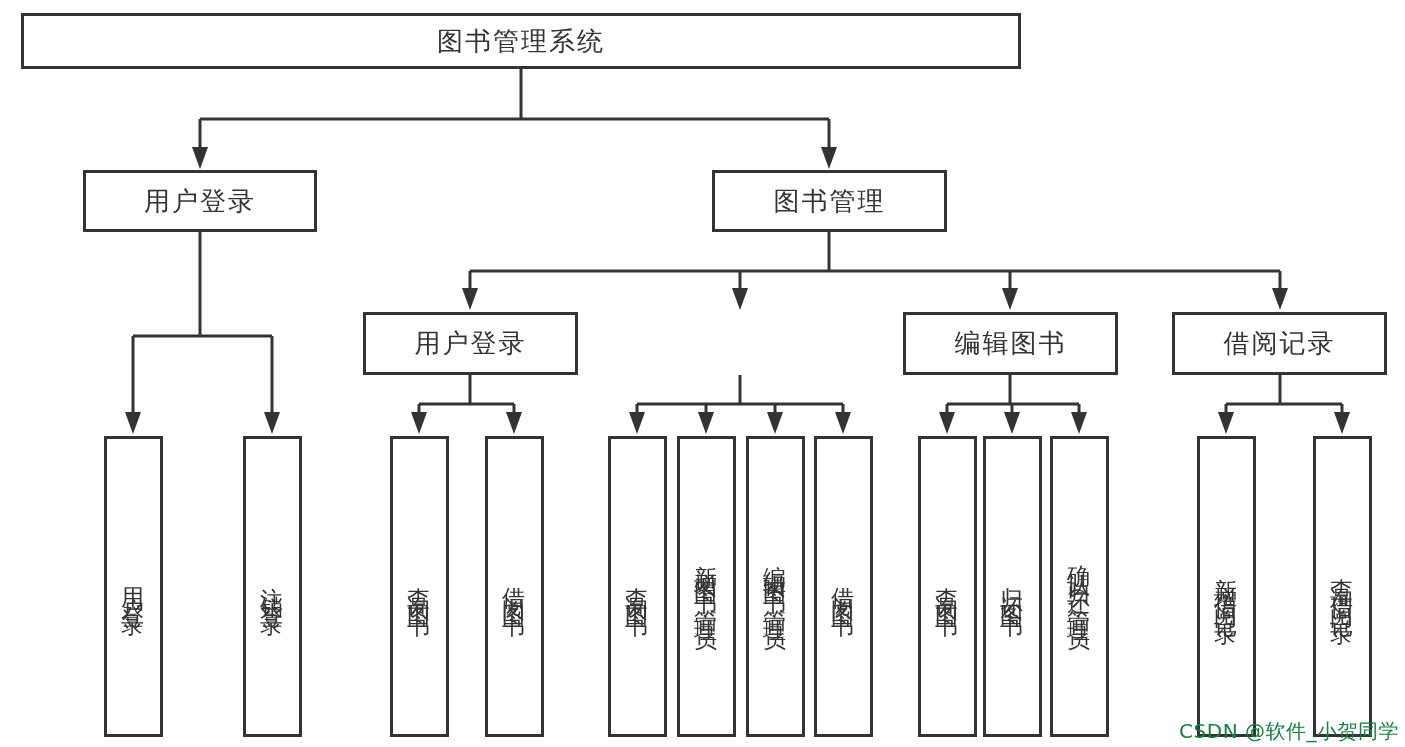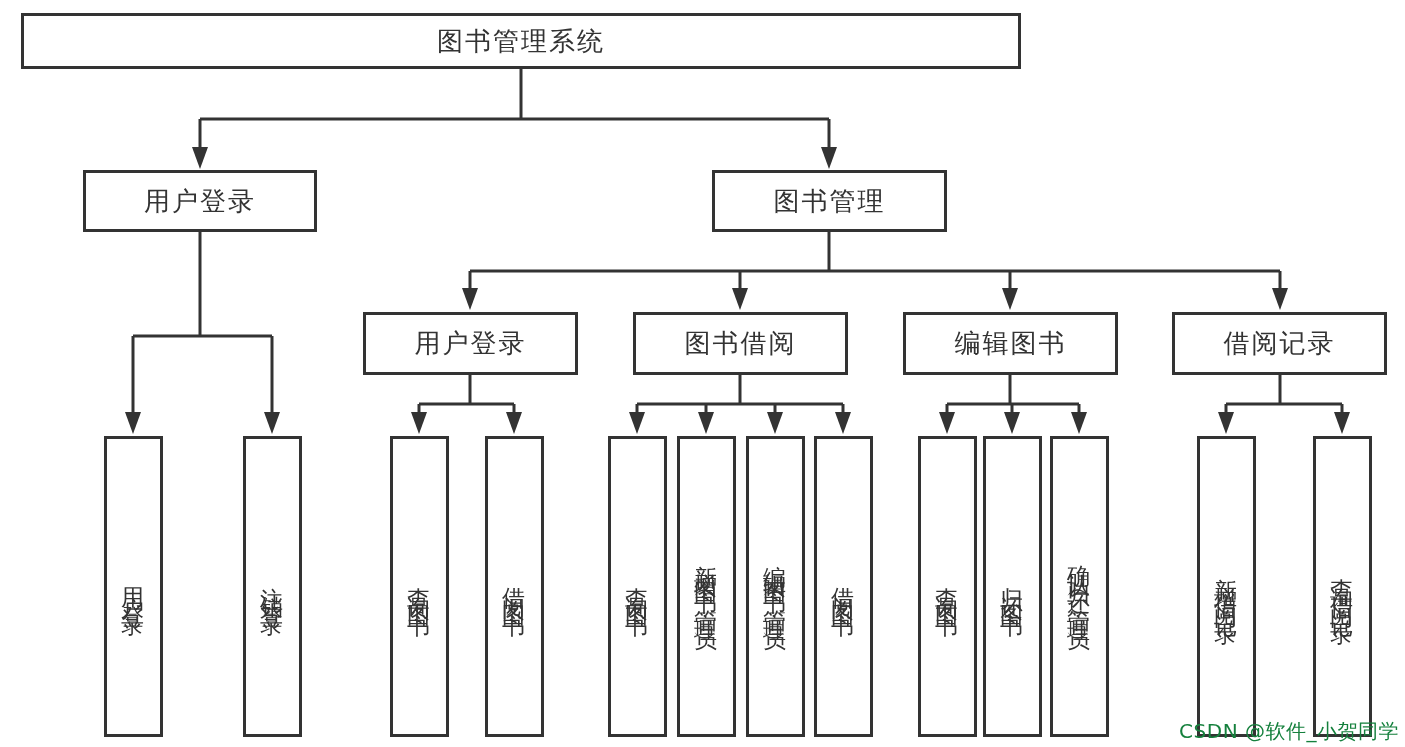--- a/index.html
+++ b/index.html
@@ -143,21 +143,20 @@
       <polygon points="1334,412 1350,412 1342,434"></polygon>
     </g>
   </svg>
 
   <div class="box box-h" style="left:21px; top:13px; width:1000px; height:56px;">图书管理系统</div>
 
   <div class="box box-h" style="left:83px; top:170px; width:234px; height:62px;">用户登录</div>
   <div class="box box-h" style="left:712px; top:170px; width:235px; height:62px;">图书管理</div>
 
   <div class="box box-h" style="left:363px; top:312px; width:215px; height:63px;">用户登录</div>
-  <div class="box box-h" style="left:633px; top:312px; width:215px; height:63px;">图书借阅</div>
   <div class="box box-h" style="left:903px; top:312px; width:215px; height:63px;">编辑图书</div>
   <div class="box box-h" style="left:1172px; top:312px; width:215px; height:63px;">借阅记录</div>
 
   <div class="box box-v" style="left:104px; top:436px; width:59px; height:301px;">
     <span class="vtext">用户登录</span>
   </div>
   <div class="box box-v" style="left:243px; top:436px; width:59px; height:301px;">
     <span class="vtext">注销登录</span>
   </div>
 

